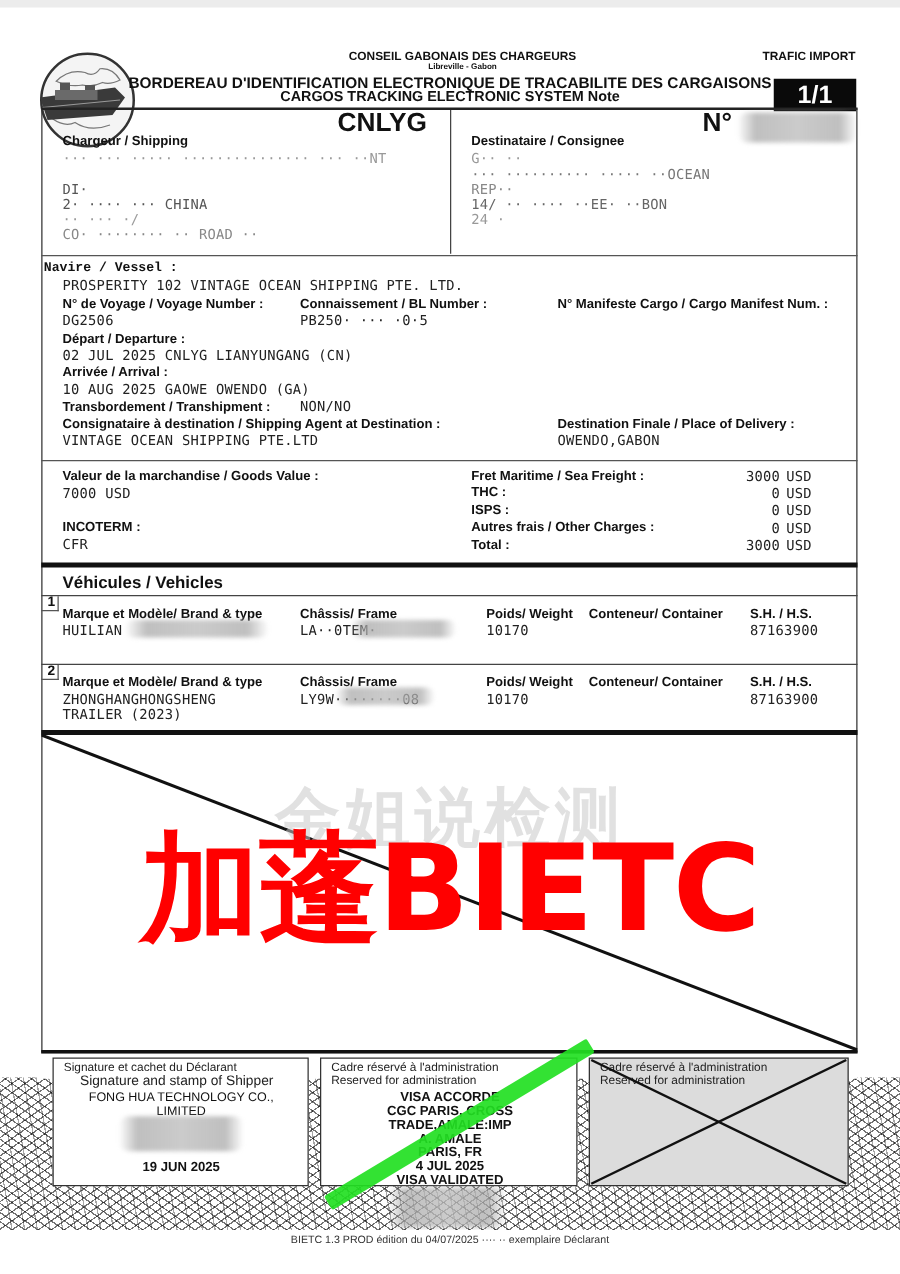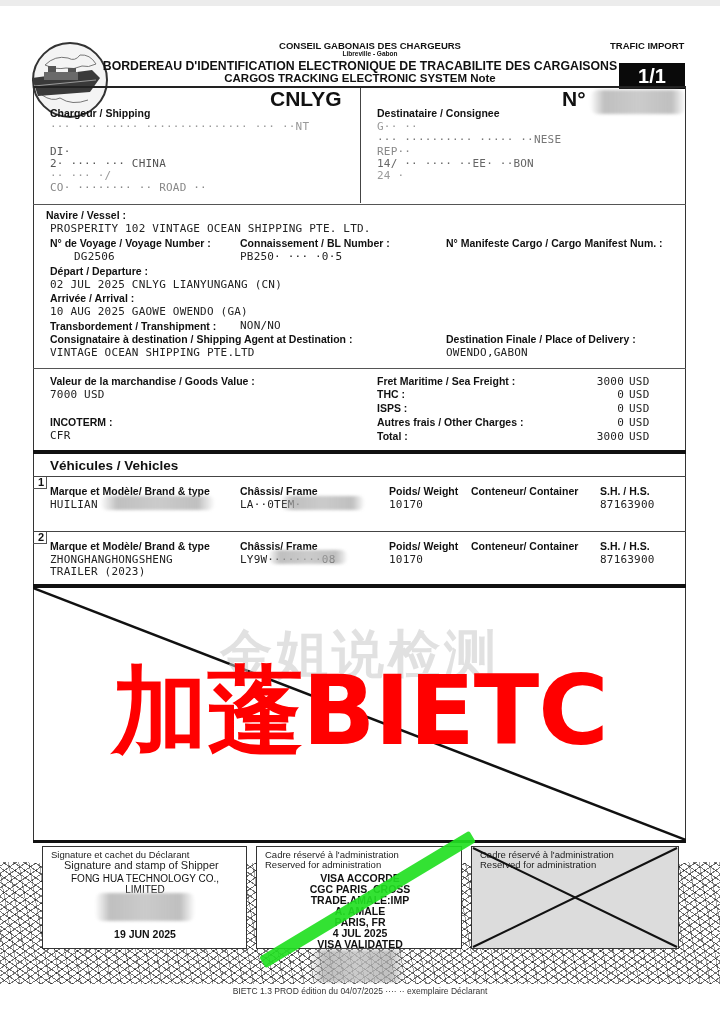--- a/index.html
+++ b/index.html
@@ -57,31 +57,31 @@
 
 <div class="abs lbl" style="left:50px;top:107px;">Chargeur / Shipping</div>
 <div class="abs mono" style="left:50px;top:120px;color:#999;">··· ··· ·····  ···············  ··· ··NT</div>
 <div class="abs mono" style="left:50px;top:133px;color:#888;margin-top:48px;">CO·  ········ ·· ROAD ··</div>
 <div class="abs mono" style="left:50px;top:145px;color:#555;">DI·</div>
 <div class="abs mono" style="left:50px;top:157px;color:#555;">2·  ···· ··· CHINA</div>
 <div class="abs mono" style="left:50px;top:169px;color:#999;">  ·· ···  ·/</div>
 
 <div class="abs lbl" style="left:377px;top:107px;">Destinataire / Consignee</div>
 <div class="abs mono" style="left:377px;top:120px;color:#999;">G·· ··</div>
-<div class="abs mono" style="left:377px;top:133px;color:#777;">···  ··········   ·····  ··NESE</div>
+<div class="abs mono" style="left:377px;top:133px;color:#777;">···  ··········   ·····  ··OCEAN</div>
 <div class="abs mono" style="left:377px;top:145px;color:#888;">REP··</div>
 <div class="abs mono" style="left:377px;top:157px;color:#666;">14/  ··  ····   ··EE· ··BON</div>
 <div class="abs mono" style="left:377px;top:169px;color:#999;text-align:center;">24 ·</div>
 
 <div class="abs" style="left:33px;top:204px;width:653px;height:1.3px;background:#555;"></div>
 
-<div class="abs lbl" style="left:46px;top:209px;">Navire / Vessel :</div>
+<div class="abs lbl" style="left:35px;top:209px;font-family:Liberation Mono, monospace;">Navire / Vessel :</div>
 <div class="abs mono" style="left:50px;top:222px;">PROSPERITY 102  VINTAGE OCEAN SHIPPING PTE. LTD.</div>
 <div class="abs lbl" style="left:50px;top:237px;">N° de Voyage / Voyage Number :</div>
-<div class="abs mono" style="left:50px;top:250px;margin-left:24px;">DG2506</div>
+<div class="abs mono" style="left:50px;top:250px;">DG2506</div>
 <div class="abs lbl" style="left:240px;top:237px;">Connaissement / BL Number :</div>
 <div class="abs mono" style="left:240px;top:250px;">PB250·   ···  ·0·5</div>
 <div class="abs lbl" style="left:446px;top:237px;">N° Manifeste Cargo / Cargo Manifest Num. :</div>
 <div class="abs mono" style="left:446px;top:250px;"></div>
 <div class="abs lbl" style="left:50px;top:265px;">Départ / Departure :</div>
 <div class="abs mono" style="left:50px;top:278px;">02 JUL 2025  CNLYG  LIANYUNGANG (CN)</div>
 <div class="abs lbl" style="left:50px;top:292px;">Arrivée / Arrival :</div>
 <div class="abs mono" style="left:50px;top:305px;">10 AUG 2025  GAOWE  OWENDO (GA)</div>
 <div class="abs lbl" style="left:50px;top:320px;">Transbordement / Transhipment :</div>
 <div class="abs mono" style="left:240px;top:319px;">NON/NO</div>

